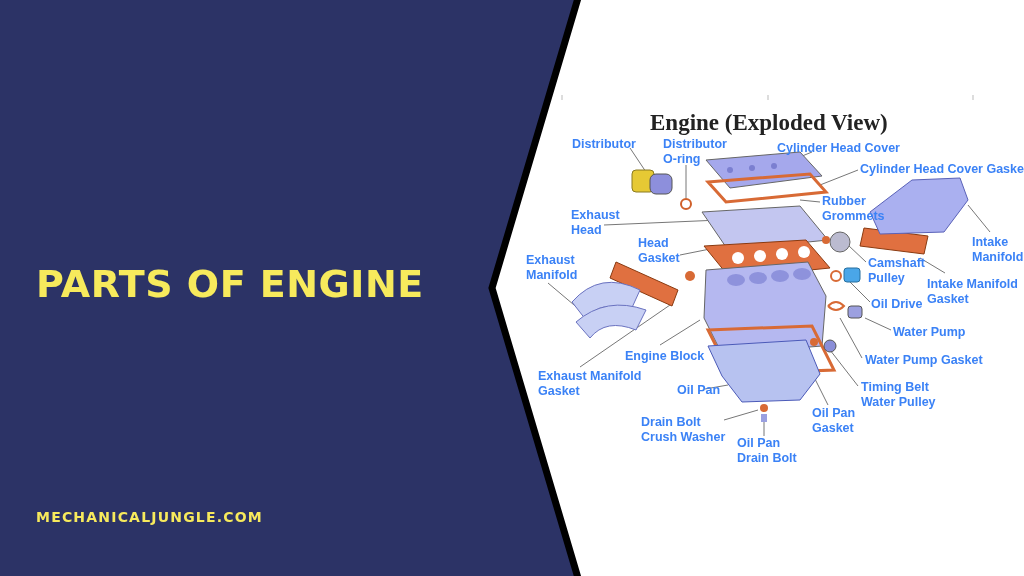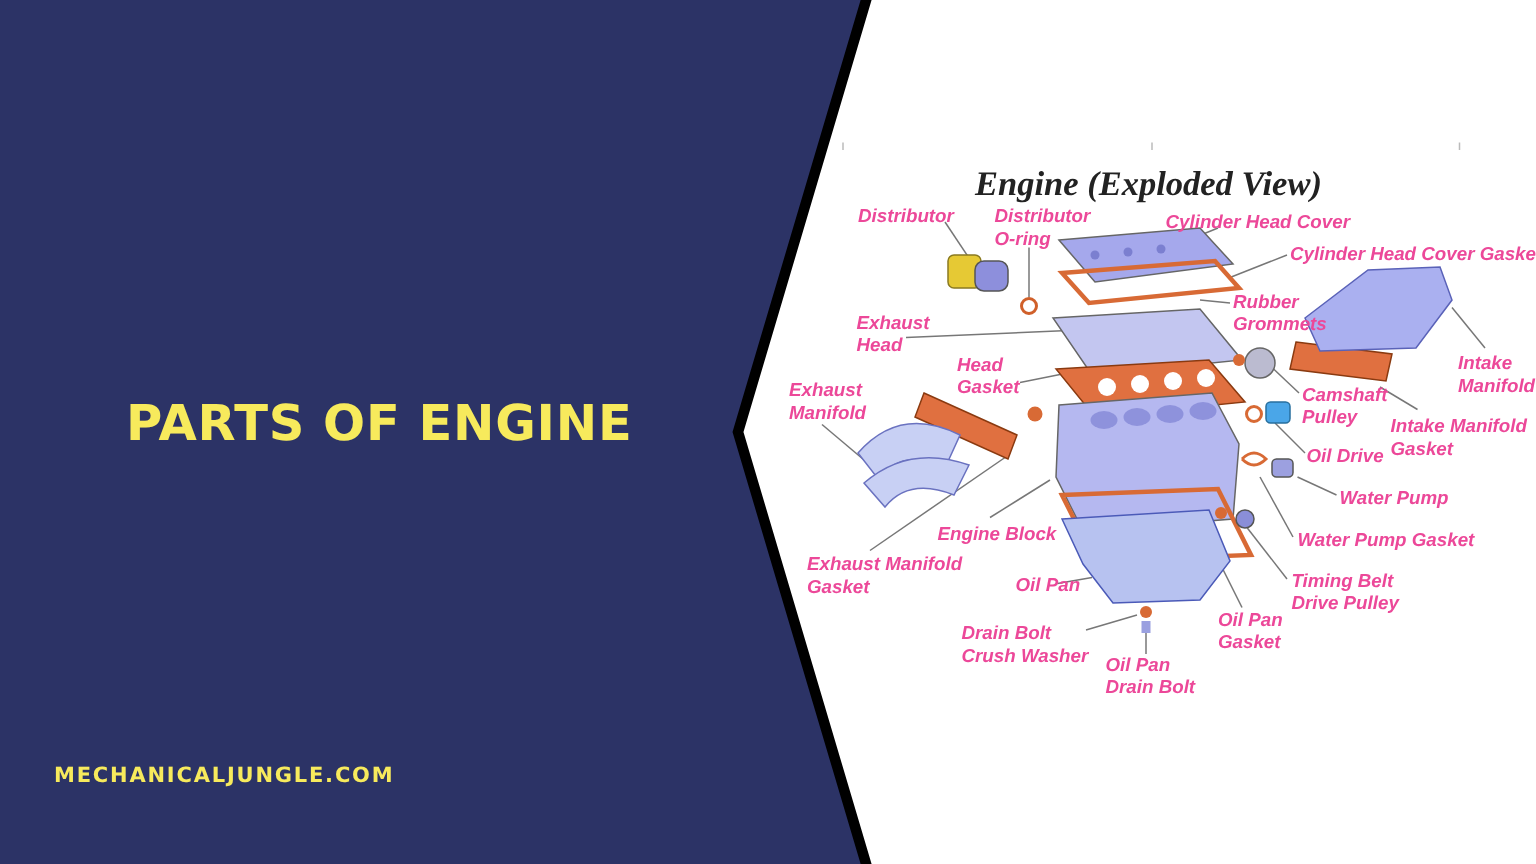--- a/index.html
+++ b/index.html
@@ -1,22 +1,22 @@
 <!DOCTYPE html>
 <html><head>
 <meta charset="utf-8">
 <style>
   html, body { margin:0; padding:0; }
   body { width:1024px; height:576px; position:relative; overflow:hidden; background:#ffffff; font-family:"Liberation Sans", sans-serif; }
   .bg-svg { position:absolute; left:0; top:0; width:1024px; height:576px; }
-  .title { position:absolute; left:36px; top:262px; font-family:"DejaVu Sans", sans-serif; font-weight:bold; font-size:33px; letter-spacing:0.5px; color:#f7ea5c; white-space:nowrap;margin-left:48px; }
+  .title { position:absolute; left:36px; top:262px; font-family:"DejaVu Sans", sans-serif; font-weight:bold; font-size:38px; letter-spacing:0.5px; color:#f7ea5c; white-space:nowrap; }
   .site { position:absolute; left:36px; top:509px; font-family:"DejaVu Sans", sans-serif; font-weight:bold; font-size:14px; letter-spacing:1.2px; color:#f7ea5c; white-space:nowrap; }
-  .diagram { position:absolute; left:0; top:0; width:1024px; height:576px;font-style:italic; }
+  .diagram { position:absolute; left:0; top:0; width:1024px; height:576px; }
   .dtitle { position:absolute; left:650px; top:110px; font-family:"Liberation Serif", serif; font-weight:bold; font-size:23px; color:#222; white-space:nowrap; }
-  .lbl { position:absolute; font-family:"Liberation Sans", sans-serif; font-weight:bold; font-size:12.5px; line-height:15px; color:#ec4899; white-space:pre; }
+  .lbl { position:absolute; font-family:"Liberation Sans", sans-serif; font-weight:bold; font-size:12.5px; line-height:15px; color:#3b82f6; white-space:pre; }
   .lines { position:absolute; left:0; top:0; width:1024px; height:576px; }
 </style>
 </head>
 <body>
 
 <svg class="bg-svg" viewBox="0 0 1024 576">
   <polygon points="0,0 578,0 492,288 578,576 0,576" fill="#2c3366"></polygon>
   <polyline points="578,-2 492,288 578,578" fill="none" stroke="#000" stroke-width="7"></polyline>
 </svg>
 
@@ -142,20 +142,20 @@
   <div class="lbl" style="left:927px;top:277px">Intake Manifold
 Gasket</div>
   <div class="lbl" style="left:871px;top:297px">Oil Drive</div>
   <div class="lbl" style="left:893px;top:325px">Water Pump</div>
   <div class="lbl" style="left:625px;top:349px">Engine Block</div>
   <div class="lbl" style="left:865px;top:353px">Water Pump Gasket</div>
   <div class="lbl" style="left:538px;top:369px">Exhaust Manifold
 Gasket</div>
   <div class="lbl" style="left:677px;top:383px">Oil Pan</div>
   <div class="lbl" style="left:861px;top:380px">Timing Belt
-Drive Pulley</div>
+Water Pulley</div>
   <div class="lbl" style="left:812px;top:406px">Oil Pan
 Gasket</div>
   <div class="lbl" style="left:641px;top:415px">Drain Bolt
 Crush Washer</div>
   <div class="lbl" style="left:737px;top:436px">Oil Pan
 Drain Bolt</div>
 </div>
 
 </body></html>

